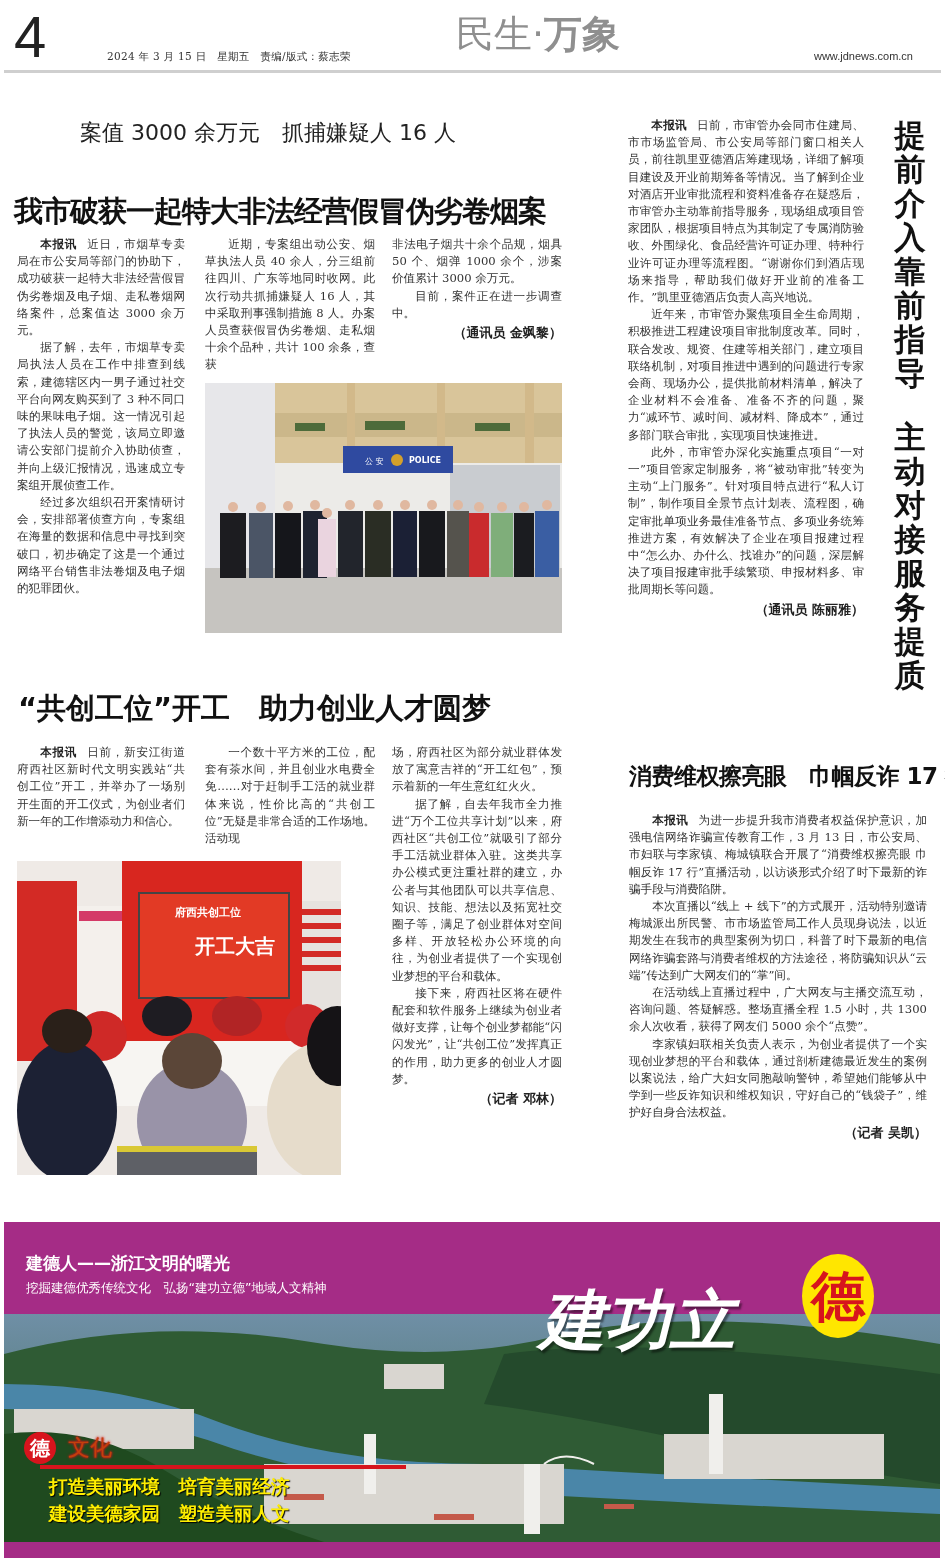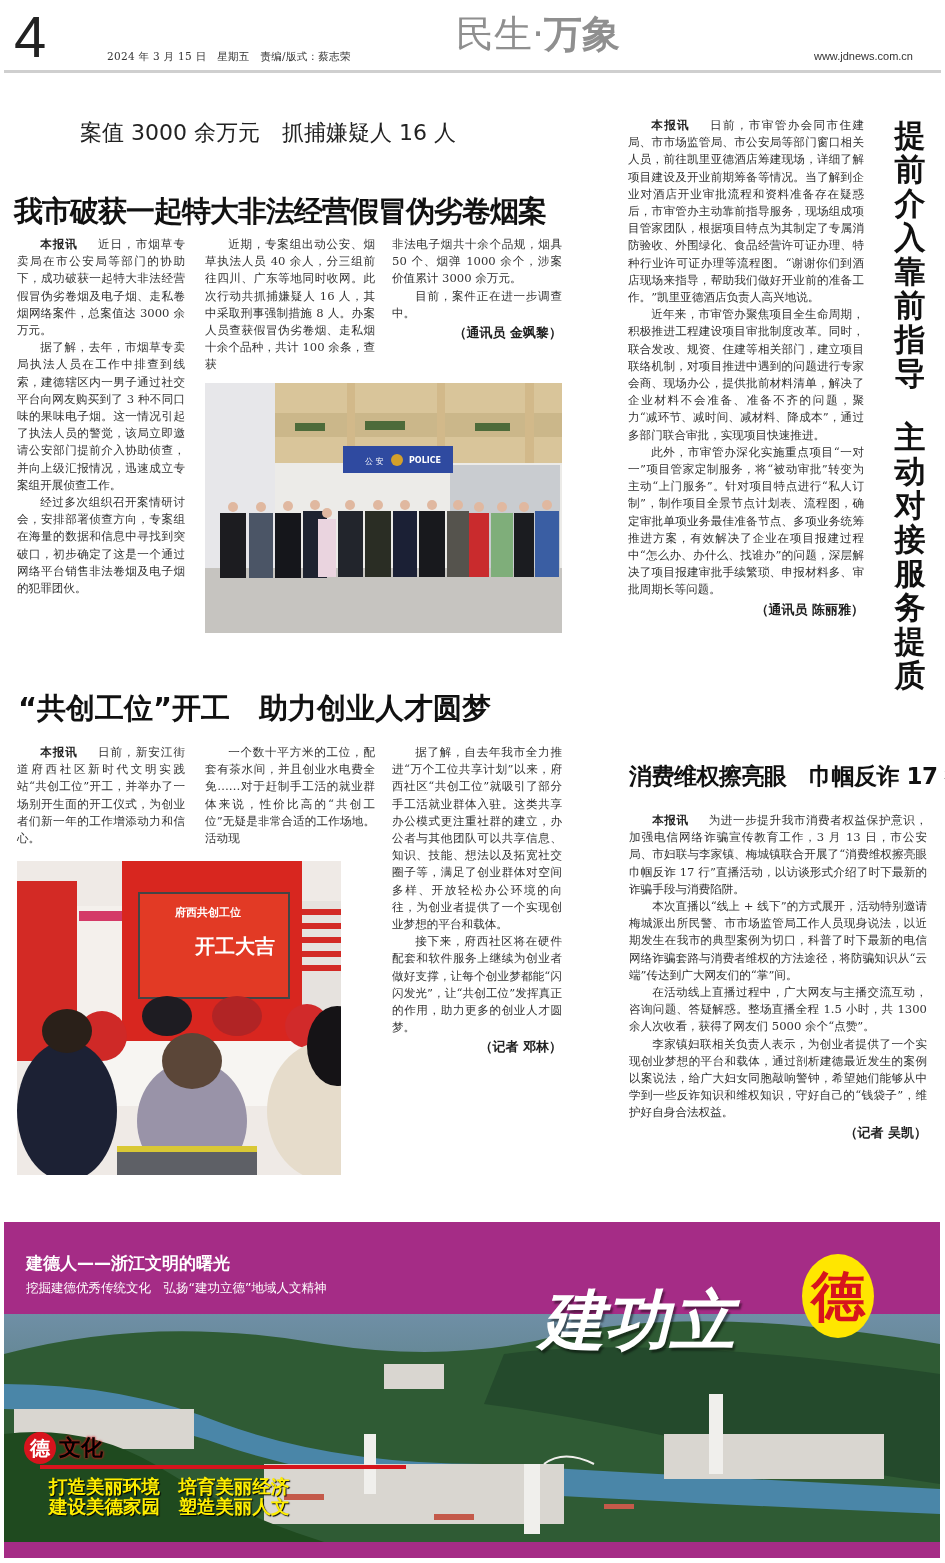--- a/index.html
+++ b/index.html
@@ -12,38 +12,38 @@
   .section-title { position: absolute; left: 456px; top: 12px; font-family: "DejaVu Sans", sans-serif; font-size: 38px; line-height: 44px; color: #8f8f8f; white-space: nowrap; }
   .section-title .bold { font-weight: 700; }
   .site-url { position: absolute; right: 32px; top: 50px; font-family: "Liberation Sans", sans-serif; font-size: 11px; color: #333; }
   .mast-rule { position: absolute; left: 4px; right: 4px; top: 70px; height: 3px; background: #cfcfcf; }
 
   .kicker { position: absolute; font-family: "DejaVu Sans", sans-serif; color: #222; white-space: nowrap; }
   .headline { position: absolute; font-family: "DejaVu Sans", sans-serif; font-weight: 700; color: #111; white-space: nowrap; letter-spacing: -1px; }
 
   .col { position: absolute; font-size: 11.6px; line-height: 17.2px; color: #333; text-align: justify; }
   .col p { text-indent: 2em; }
-  .col .lead { font-weight: 700; font-family: Liberation Serif, serif; color: #222; margin-right: 20px; }
+  .col .lead { font-weight: 700; font-family: Liberation Serif, serif; color: #222; margin-right: 10px; }
   .byline { text-align: right; font-weight: 700; font-family: "DejaVu Sans", sans-serif; font-size: 13px; color: #222; margin-top: 2px; }
 
   .photo { position: absolute; overflow: hidden; }
 
   .vert-title { position: absolute; left: 888px; width: 44px; font-family: "DejaVu Sans", sans-serif; font-weight: 700; font-size: 31px; line-height: 34px; color: #111; text-align: center; }
 
   .banner { position: absolute; left: 4px; top: 1222px; width: 936px; height: 336px; overflow: hidden; }
   .banner-top { position: absolute; left: 0; top: 0; width: 100%; height: 92px; background: #a52c86; }
   .banner-title { position: absolute; left: 22px; top: 30px; font-family: "DejaVu Sans", sans-serif; font-weight: 700; font-size: 17px; color: #fff; white-space: nowrap; }
   .banner-sub { position: absolute; left: 22px; top: 58px; font-family: "DejaVu Sans", sans-serif; font-size: 12.5px; color: #fff; white-space: nowrap; }
   .banner-photo { position: absolute; left: 0; top: 92px; width: 100%; height: 228px; }
   .banner-bottom { position: absolute; left: 0; top: 320px; width: 100%; height: 16px; background: #a52c86; }
   .calligraphy { position: absolute; top: 36px; font-family: "DejaVu Serif", serif; font-weight: 700; font-style: italic; font-size: 65px; color: #fff; text-shadow: 2px 3px 2px rgba(0,0,0,0.45); white-space: nowrap; margin-top: 19px; }
   .de-circle { position: absolute; left: 798px; top: 32px; width: 72px; height: 84px; border-radius: 50%; background: #ffe600; color: #d7141d; font-family: "DejaVu Serif", serif; font-weight: 700; font-size: 54px; line-height: 84px; text-align: center; }
   .de-culture { position: absolute; left: 20px; top: 210px; display: flex; align-items: center; }
   .de-badge { width: 32px; height: 32px; border-radius: 50%; background: #d7141d; color: #fff; font-size: 20px; line-height: 32px; text-align: center; font-weight: 700; }
-  .de-culture-text { font-family: "DejaVu Sans", sans-serif; font-weight: 700; font-size: 22px; color: #000000; margin-left: 3px; text-shadow: 0 0 3px #d7141d, 0 0 2px #d7141d; }
+  .de-culture-text { font-family: "DejaVu Sans", sans-serif; font-weight: 400; font-size: 22px; color: #c2410c; margin-left: 12px; text-shadow: 0 0 3px #d7141d, 0 0 2px #d7141d; }
   .red-rule { position: absolute; left: 36px; top: 243px; width: 366px; height: 4px; background: #d7141d; }
   .slogan { position: absolute; left: 45px; font-family: "DejaVu Sans", sans-serif; font-weight: 700; font-size: 18.5px; color: #ffee00; white-space: nowrap; text-shadow: 1px 1px 1px #000; }
 </style>
 </head>
 <body>
 
 <header class="masthead">
   <div class="page-num">4</div>
   <div class="date-line">2024 年 3 月 15 日　星期五　责编/版式：蔡志荣</div>
   <div class="section-title"><span>民生·</span><span class="bold">万象</span></div>
@@ -158,20 +158,21 @@
 <section>
   <h2 class="headline" style="left:18px; top:688px; font-size:29px; line-height:40px; letter-spacing:0;">“共创工位”开工　助力创业人才圆梦</h2>
 
   <div class="col" style="left:17px; top:744px; width:168px;">
     <p><span class="lead">本报讯</span><span>日前，新安江街道府西社区新时代文明实践站“共创工位”开工，并举办了一场别开生面的开工仪式，为创业者们新一年的工作增添动力和信心。</span></p>
   </div>
   <div class="col" style="left:205px; top:744px; width:170px;">
     <p>一个数十平方米的工位，配套有茶水间，并且创业水电费全免……对于赶制手工活的就业群体来说，性价比高的“共创工位”无疑是非常合适的工作场地。活动现</p>
   </div>
   <div class="col" style="left:392px; top:744px; width:170px;">
+    <p style="text-indent:0">场，府西社区为部分就业群体发放了寓意吉祥的“开工红包”，预示着新的一年生意红红火火。</p>
     <p>据了解，自去年我市全力推进“万个工位共享计划”以来，府西社区“共创工位”就吸引了部分手工活就业群体入驻。这类共享办公模式更注重社群的建立，办公者与其他团队可以共享信息、知识、技能、想法以及拓宽社交圈子等，满足了创业群体对空间多样、开放轻松办公环境的向往，为创业者提供了一个实现创业梦想的平台和载体。</p>
     <p>接下来，府西社区将在硬件配套和软件服务上继续为创业者做好支撑，让每个创业梦都能“闪闪发光”，让“共创工位”发挥真正的作用，助力更多的创业人才圆梦。</p>
     <div class="byline">（记者 邓林）</div>
   </div>
 
   <div class="photo" style="left:17px; top:861px; width:324px; height:314px;">
     <svg width="355" height="314" viewBox="0 0 355 314">
       <rect width="355" height="314" fill="#efeae6"></rect>
       <rect x="0" y="20" width="60" height="180" fill="#d32a25"></rect>
       <rect x="60" y="45" width="50" height="130" fill="#f4f0ec"></rect>
@@ -256,16 +257,16 @@
 
   <div class="calligraphy" style="left:536px;">建功立</div>
   <div class="de-circle">德</div>
 
   <div class="de-culture">
     <span class="de-badge">德</span>
     <span class="de-culture-text">文化</span>
   </div>
   <div class="red-rule"></div>
   <div class="slogan" style="top:252px;">打造美丽环境　培育美丽经济</div>
-  <div class="slogan" style="top:272px;">建设美德家园　塑造美丽人文</div>
+  <div class="slogan" style="top:279px;">建设美德家园　塑造美丽人文</div>
 
   <div class="banner-bottom"></div>
 </section>
 
 </body></html>

